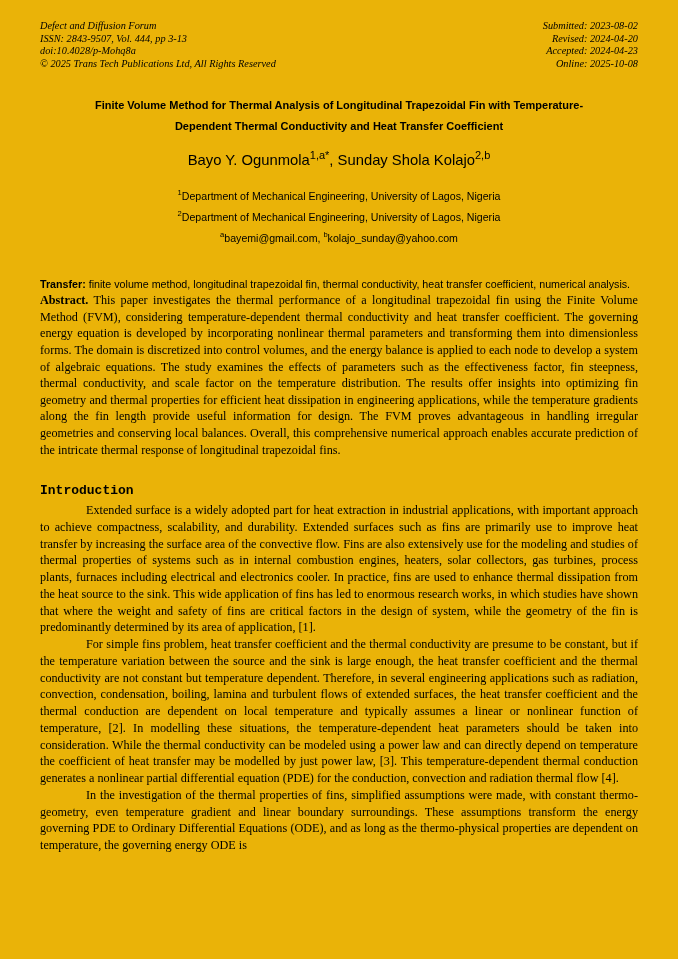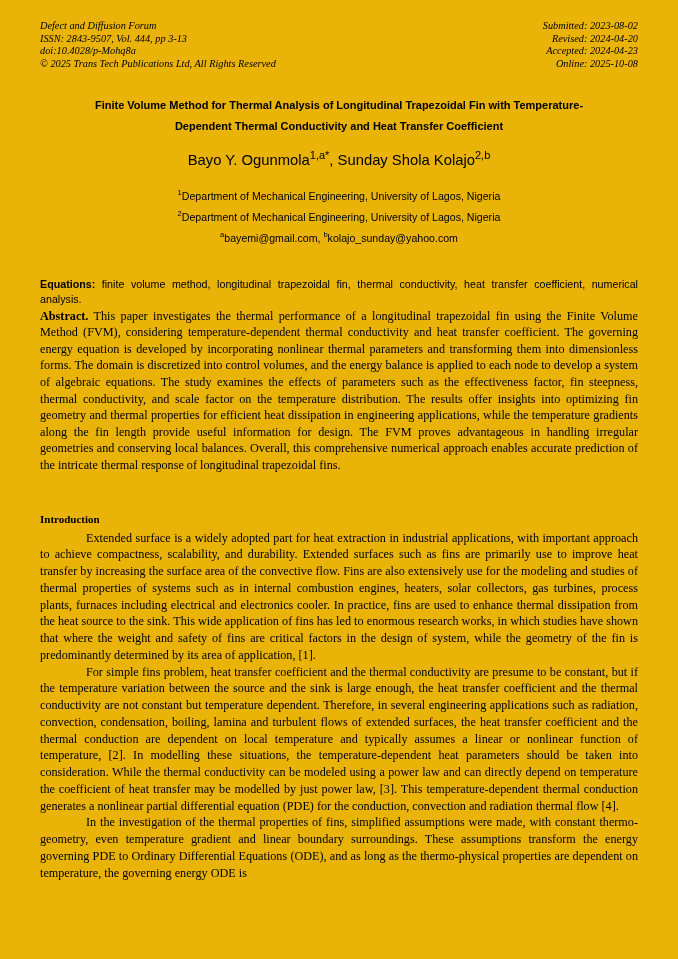--- a/index.html
+++ b/index.html
@@ -105,24 +105,25 @@
   .abstract {
     font-size: 12.2px;
     line-height: 16.6px;
     text-align: justify;
   }
   .abstract .lbl { font-weight: bold; }
 
   
   .section-heading {
     font-weight: bold;
-    font-size: 11px;
+    font-size: 13px;
     line-height: 16px;
-    margin-top: 37px;
+    margin-top: 25px;
     margin-bottom: 3px;
+    font-family: Liberation Mono, monospace;
   }
   .body-para {
     font-size: 12.2px;
     line-height: 16.75px;
     text-align: justify;
     text-indent: 46px;
     margin: 0;
   }
 </style>
 </head>
@@ -151,21 +152,21 @@
     <span>Bayo Y. Ogunmola</span><sup>1,a*</sup><span>, </span><span>Sunday Shola Kolajo</span><sup>2,b</sup>
   </div>
 
   <div class="affiliations">
     <div class="aff-line"><sup>1</sup><span>Department of Mechanical Engineering, University of Lagos, Nigeria</span></div>
     <div class="aff-line"><sup>2</sup><span>Department of Mechanical Engineering, University of Lagos, Nigeria</span></div>
   </div>
 
   <div class="emails"><sup>a</sup><span>bayemi@gmail.com</span><span>, </span><sup>b</sup><span>kolajo_sunday@yahoo.com</span></div>
 
-  <div class="keywords"><span class="lbl">Equations:</span><span> finite volume method, longitudinal trapezoidal fin, thermal conductivity, heat transfer coefficient, numerical analysis.</span></div>
+  <div class="keywords"><span class="lbl">Transfer:</span><span> finite volume method, longitudinal trapezoidal fin, thermal conductivity, heat transfer coefficient, numerical analysis.</span></div>
 
   <div class="abstract"><span class="lbl">Abstract.</span><span> This paper investigates the thermal performance of a longitudinal trapezoidal fin using the Finite Volume Method (FVM), considering temperature-dependent thermal conductivity and heat transfer coefficient. The governing energy equation is developed by incorporating nonlinear thermal parameters and transforming them into dimensionless forms. The domain is discretized into control volumes, and the energy balance is applied to each node to develop a system of algebraic equations. The study examines the effects of parameters such as the effectiveness factor, fin steepness, thermal conductivity, and scale factor on the temperature distribution. The results offer insights into optimizing fin geometry and thermal properties for efficient heat dissipation in engineering applications, while the temperature gradients along the fin length provide useful information for design. The FVM proves advantageous in handling irregular geometries and conserving local balances. Overall, this comprehensive numerical approach enables accurate prediction of the intricate thermal response of longitudinal trapezoidal fins.</span></div>
 
   <h2 class="section-heading">Introduction</h2>
 
   <p class="body-para">Extended surface is a widely adopted part for heat extraction in industrial applications, with important approach to achieve compactness, scalability, and durability. Extended surfaces such as fins are primarily use to improve heat transfer by increasing the surface area of the convective flow. Fins are also extensively use for the modeling and studies of thermal properties of systems such as in internal combustion engines, heaters, solar collectors, gas turbines, process plants, furnaces including electrical and electronics cooler. In practice, fins are used to enhance thermal dissipation from the heat source to the sink. This wide application of fins has led to enormous research works, in which studies have shown that where the weight and safety of fins are critical factors in the design of system, while the geometry of the fin is predominantly determined by its area of application, [1].</p>
   <p class="body-para">For simple fins problem, heat transfer coefficient and the thermal conductivity are presume to be constant, but if the temperature variation between the source and the sink is large enough, the heat transfer coefficient and the thermal conductivity are not constant but temperature dependent. Therefore, in several engineering applications such as radiation, convection, condensation, boiling, lamina and turbulent flows of extended surfaces, the heat transfer coefficient and the thermal conduction are dependent on local temperature and typically assumes a linear or nonlinear function of temperature, [2]. In modelling these situations, the temperature-dependent heat parameters should be taken into consideration. While the thermal conductivity can be modeled using a power law and can directly depend on temperature the coefficient of heat transfer may be modelled by just power law, [3]. This temperature-dependent thermal conduction generates a nonlinear partial differential equation (PDE) for the conduction, convection and radiation thermal flow [4].</p>
   <p class="body-para">In the investigation of the thermal properties of fins, simplified assumptions were made, with constant thermo-geometry, even temperature gradient and linear boundary surroundings. These assumptions transform the energy governing PDE to Ordinary Differential Equations (ODE), and as long as the thermo-physical properties are dependent on temperature, the governing energy ODE is</p>
 
 </div>

